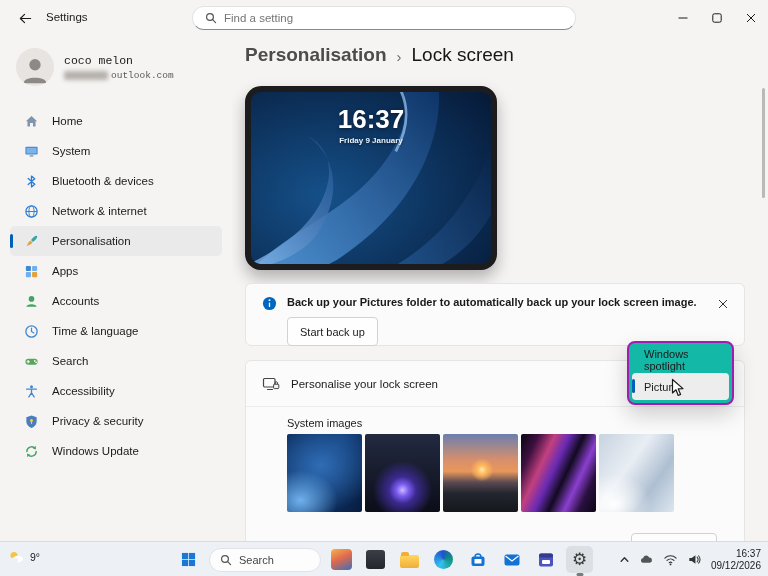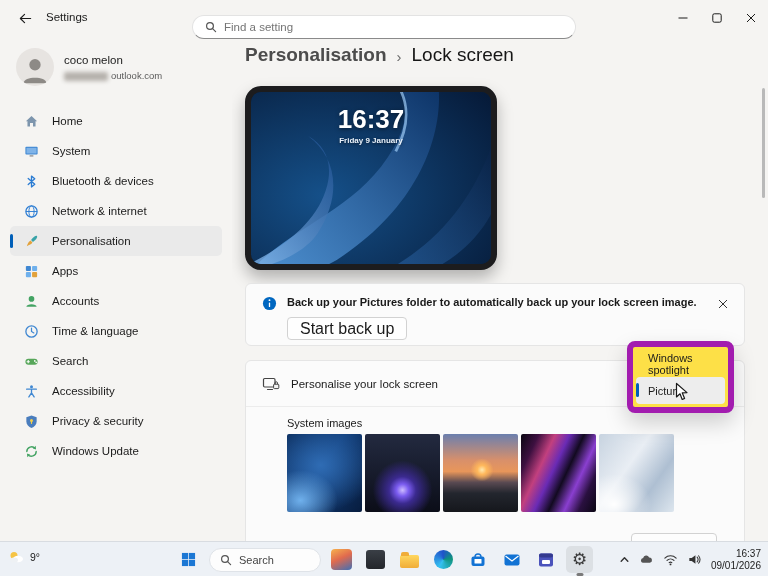--- a/index.html
+++ b/index.html
@@ -4,28 +4,28 @@
 <style>
   * { margin:0; padding:0; box-sizing:border-box; }
   html,body { width:768px; height:576px; }
   body { font-family:"Liberation Sans","DejaVu Sans",sans-serif; color:#1b1b1b; }
   .app { position:relative; width:768px; height:576px; background:#f5f4f2; overflow:hidden; --accent:#005fb8; }
 
   
   .titlebar { position:absolute; top:0; left:0; right:0; height:36px; }
   .back-btn { position:absolute; left:10px; top:6px; width:30px; height:24px; display:flex; align-items:center; justify-content:center; border-radius:4px; }
   .app-title { position:absolute; left:46px; top:11px; font-size:11.5px; }
-  .search-box { position:absolute; left:192px; top:15px; width:384px; height:24px; background:#ffffff; border:1px solid #e3e3e3; border-bottom-color:#8a8a8a; border-radius:13px; display:flex; align-items:center; gap:7px; padding:0 12px; }
+  .search-box { position:absolute; left:192px; top:6px; width:384px; height:24px; background:#ffffff; border:1px solid #e3e3e3; border-bottom-color:#8a8a8a; border-radius:13px; display:flex; align-items:center; gap:7px; padding:0 12px; }
   .search-box input { flex:1; border:none; outline:none; background:transparent; font-size:11.5px; color:#333; font-family:inherit; }
   .win-controls { position:absolute; right:0; top:0; display:flex; }
   .win-btn { width:34px; height:35px; display:flex; align-items:center; justify-content:center; }
 
   
   .sidebar { position:absolute; top:36px; left:0; width:232px; height:505px; }
-  .profile { position:absolute; left:14px; top:10px; width:210px; height:44px; }
+  .profile { position:absolute; left:14px; top:10px; width:210px; height:44px;font-family:Liberation Mono, monospace; }
   .avatar { position:absolute; left:2px; top:2px; width:38px; height:38px; border-radius:50%; background:#e7e4e1; overflow:hidden; display:flex; align-items:flex-end; justify-content:center; }
   .profile-name { position:absolute; left:50px; top:8px; font-size:11.5px; color:#1b1b1b; }
   .profile-email { position:absolute; left:50px; top:24px; font-size:9.5px; color:#5a5a5a; white-space:nowrap; }
   .blur-chunk { display:inline-block; width:44px; height:9px; background:#b5b1ac; border-radius:2px; filter:blur(2px); vertical-align:middle; margin-right:3px; }
   .nav { position:absolute; top:70px; left:10px; right:10px; }
   .nav-item { position:relative; height:30px; display:flex; align-items:center; gap:13px; padding-left:14px; border-radius:5px; font-size:11.5px; }
   .nav-item.selected { background:#eaeaea; }
   .accent-pill { position:absolute; left:0; top:8px; width:3px; height:14px; border-radius:2px; background:var(--accent); }
   .nav-ico { width:15px; height:15px; flex:0 0 15px; }
 
@@ -37,21 +37,21 @@
   .bc-current { color:#161616; font-weight:400; }
 
   .preview { position:absolute; left:13px; top:50px; width:252px; height:184px; border:6px solid #1c1c1e; border-radius:16px; overflow:hidden; background:#06203f; box-shadow:0 8px 16px rgba(0,0,0,.28); }
   .preview svg.bloom { position:absolute; inset:0; width:100%; height:100%; }
   .preview-time { position:absolute; top:12px; left:0; right:0; text-align:center; color:#fff; font-size:26px; font-weight:700; text-shadow:0 1px 4px rgba(0,0,0,.5); }
   .preview-date { position:absolute; top:44px; left:0; right:0; text-align:center; color:#eaf2fb; font-size:8px; font-weight:600; text-shadow:0 1px 3px rgba(0,0,0,.5); }
 
   .banner { position:absolute; left:13px; top:247px; width:500px; height:63px; background:#fbfbfb; border:1px solid #e5e5e5; border-radius:6px; }
   .banner-ico { position:absolute; left:16px; top:12px; width:15px; height:15px; }
   .banner-text { position:absolute; left:41px; top:12px; font-size:11px; font-weight:700; color:#191919; }
-  .banner-btn { position:absolute; left:41px; top:33px; height:23px; padding:0 12px; background:#fefefe; border:1px solid #d2d2d2; border-radius:4px; font-size:16px; font-family:inherit; color:#1b1b1b; display:flex; align-items:center; }
+  .banner-btn { position:absolute; left:41px; top:33px; height:29px; padding:0 12px; background:#fefefe; border:1px solid #d2d2d2; border-radius:4px; font-size:11px; font-family:inherit; color:#1b1b1b; display:flex; align-items:center; }
   .banner-close { position:absolute; right:10px; top:9px; width:22px; height:22px; display:flex; align-items:center; justify-content:center; border-radius:4px; }
 
   .card { position:absolute; left:13px; top:324px; width:500px; height:216px; background:#fbfbfb; border:1px solid #e5e5e5; border-radius:6px; }
   .card-header { position:absolute; top:0; left:0; right:0; height:46px; display:flex; align-items:center; gap:11px; padding:0 16px; border-bottom:1px solid #ececec; }
   .card-title { font-size:11.5px; color:#1b1b1b; }
   .recent-label { position:absolute; left:41px; top:56px; font-size:11px; color:#1b1b1b; }
   .thumbs { position:absolute; left:41px; top:73px; display:flex; gap:3px; }
   .thumb { width:75px; height:78px; border-radius:2px; }
   .t1 { background:
         radial-gradient(90% 70% at 18% 85%, #6fb0ec 0%, rgba(40,90,160,0) 55%),
@@ -66,21 +66,21 @@
   .t4 { background:
         linear-gradient(115deg,#0a0612 0%,#3d1040 16%,#c2407e 31%,#6a2bb5 44%,#120a20 57%,#8a3fd0 71%,#2a1040 84%,#0a0612 100%); }
   .t5 { background:
         radial-gradient(90% 70% at 20% 90%, #ffffff 0%, rgba(255,255,255,0) 55%),
         linear-gradient(125deg,#c7d3e0 0%,#e9eef4 40%,#aebfd2 70%,#dde6ee 100%); }
   .partial-btn { position:absolute; left:385px; top:172px; width:86px; height:30px; background:#fdfdfd; border:1px solid #d2d2d2; border-radius:4px; }
 
   .scrollbar { position:absolute; right:3px; top:52px; width:3px; height:110px; background:#b9b9b9; border-radius:2px; }
 
   
-  .flyout { position:absolute; left:627px; top:341px; width:107px; background:#fde047; border:6px solid #a21caf; border-radius:8px; padding:3px; box-shadow:0 10px 22px rgba(0,0,0,.18); z-index:40; }
+  .flyout { position:absolute; left:627px; top:341px; width:107px; background:#14b8a6; border:2px solid #a21caf; border-radius:8px; padding:3px; box-shadow:0 10px 22px rgba(0,0,0,.18); z-index:40; }
   .flyout-item { position:relative; height:27px; display:flex; align-items:center; padding-left:12px; font-size:11px; border-radius:4px; color:#1b1b1b; }
   .flyout-item.highlighted { background:#ededed; }
   .flyout-item .accent-pill { top:6px; }
   .cursor { position:absolute; left:42px; top:35px; z-index:41; }
 
   
   .taskbar { position:absolute; left:0; right:0; bottom:0; height:35px; background:#edf1f6; border-top:1px solid #d8dce1; z-index:60; }
   .weather { position:absolute; left:7px; top:6px; display:flex; align-items:center; gap:5px; }
   .weather-temp { font-size:10.5px; color:#1b1b1b; }
   .tb-center { position:absolute; left:50%; top:0; height:35px; transform:translateX(-50%); display:flex; align-items:center; gap:7px; }
@@ -405,18 +405,18 @@
       <svg width="15" height="15" viewBox="0 0 16 16">
           <path d="M2 6.5 a8.5 8.5 0 0 1 12 0 M4.3 9 a5.3 5.3 0 0 1 7.4 0 M6.6 11.4 a2 2 0 0 1 2.8 0" stroke="#333" fill="none" stroke-width="1.2" stroke-linecap="round"></path>
           <circle cx="8" cy="13.2" r="1" fill="#333"></circle>
         </svg>
       <svg width="15" height="15" viewBox="0 0 16 16">
           <path d="M2.5 6.5 h2.5 L9 3.5 v9 L5 9.5 H2.5 Z" fill="#333"></path>
           <path d="M10.8 5.5 a3.5 3.5 0 0 1 0 5 M12.3 4 a5.8 5.8 0 0 1 0 8" stroke="#333" fill="none" stroke-width="1.1" stroke-linecap="round"></path>
         </svg>
       <div class="clock">
         <div>16:37</div>
-        <div>09/01/2026</div>
+        <div>09/12/2026</div>
       </div>
     </div>
   </div>
 
 </div>
 
 </body></html>

